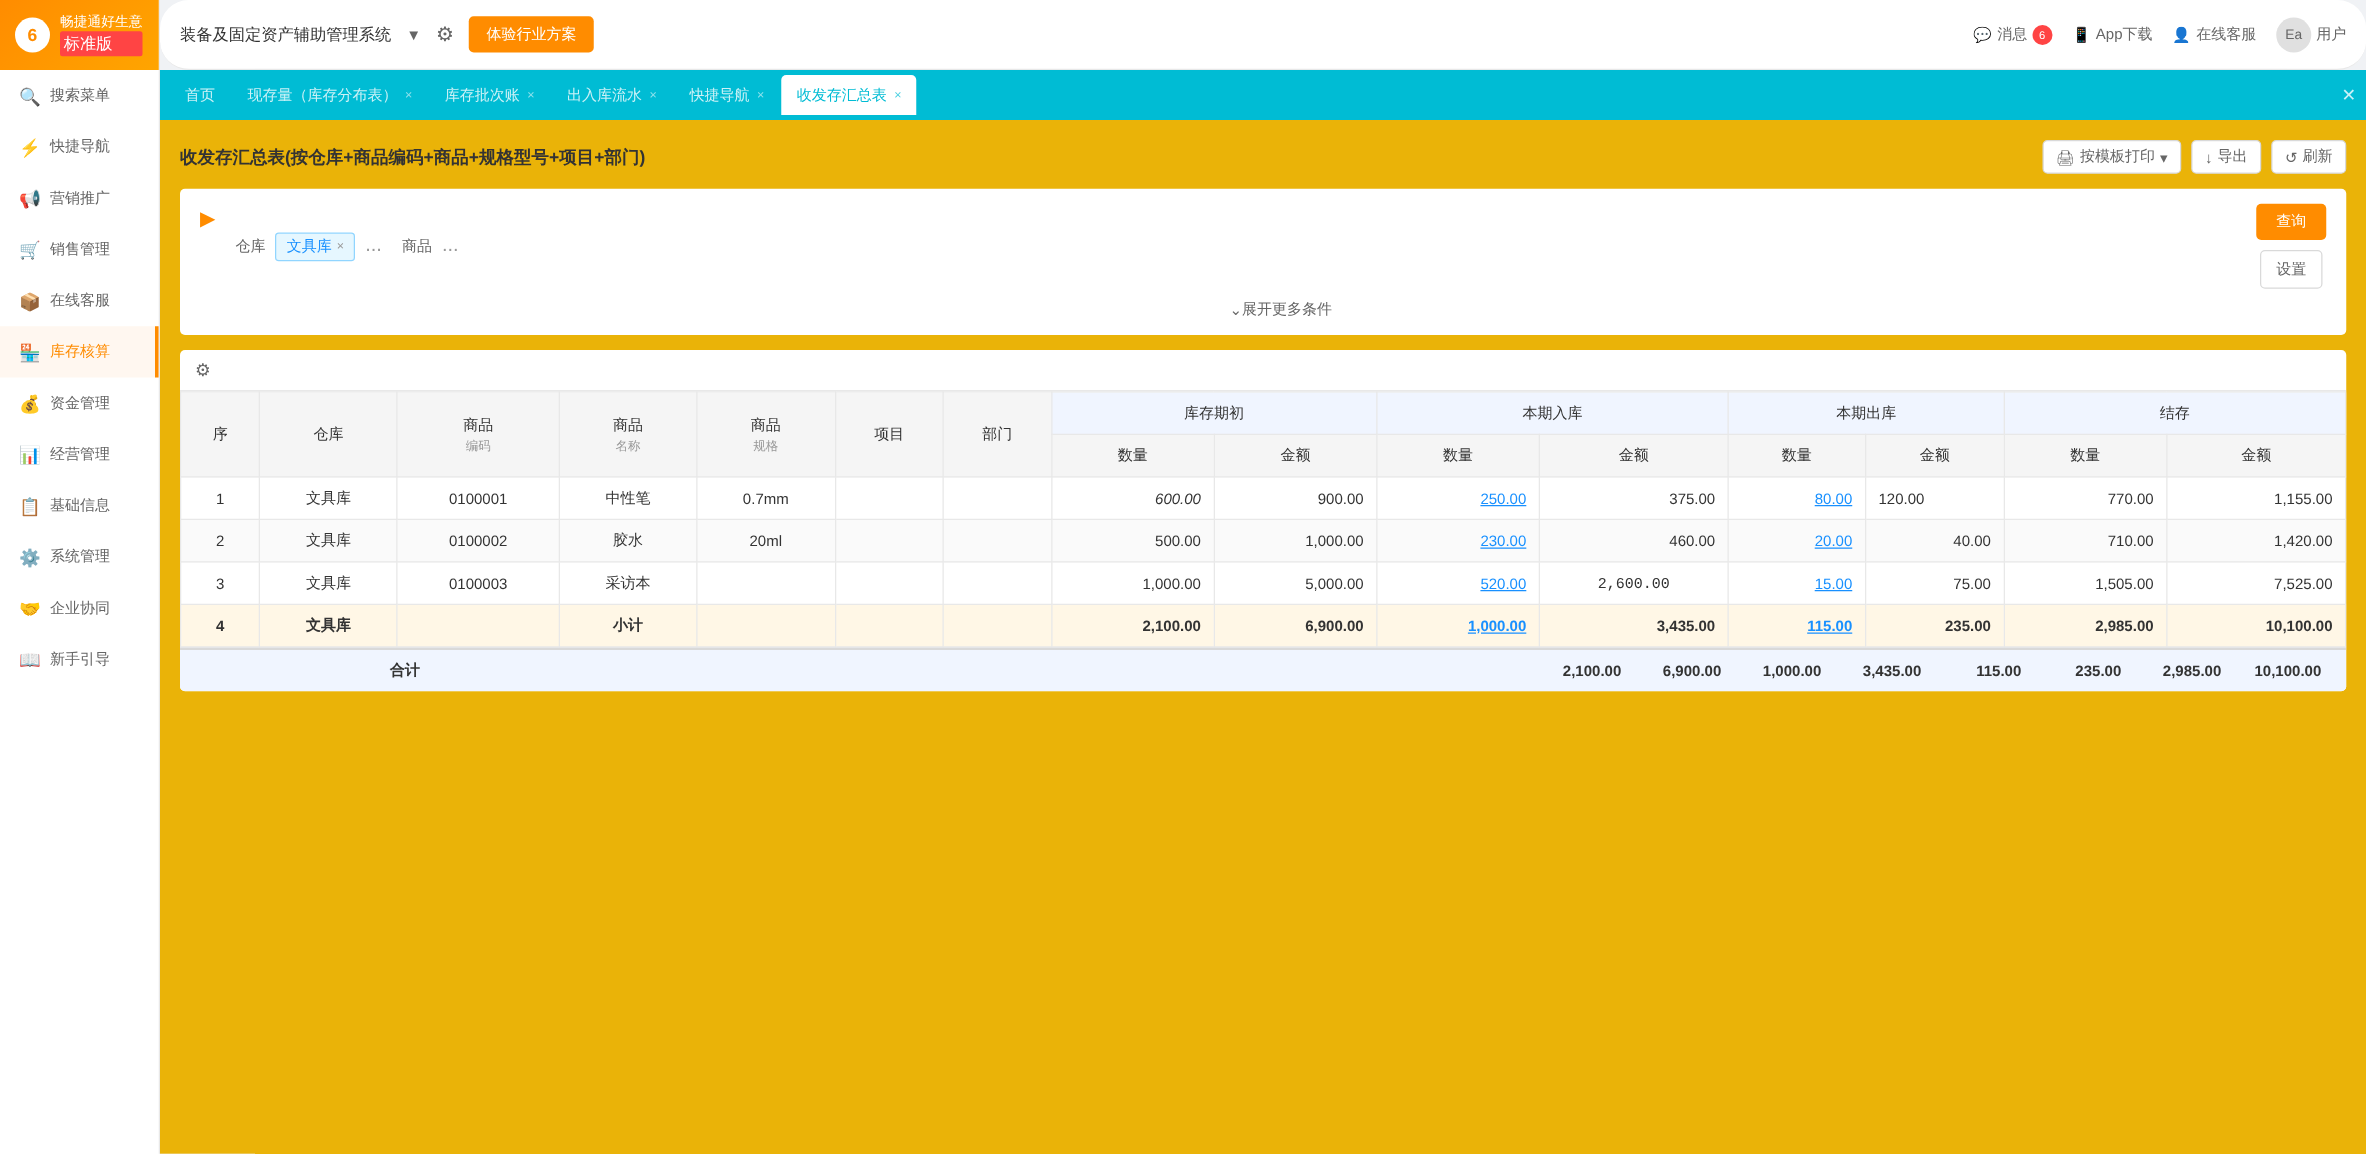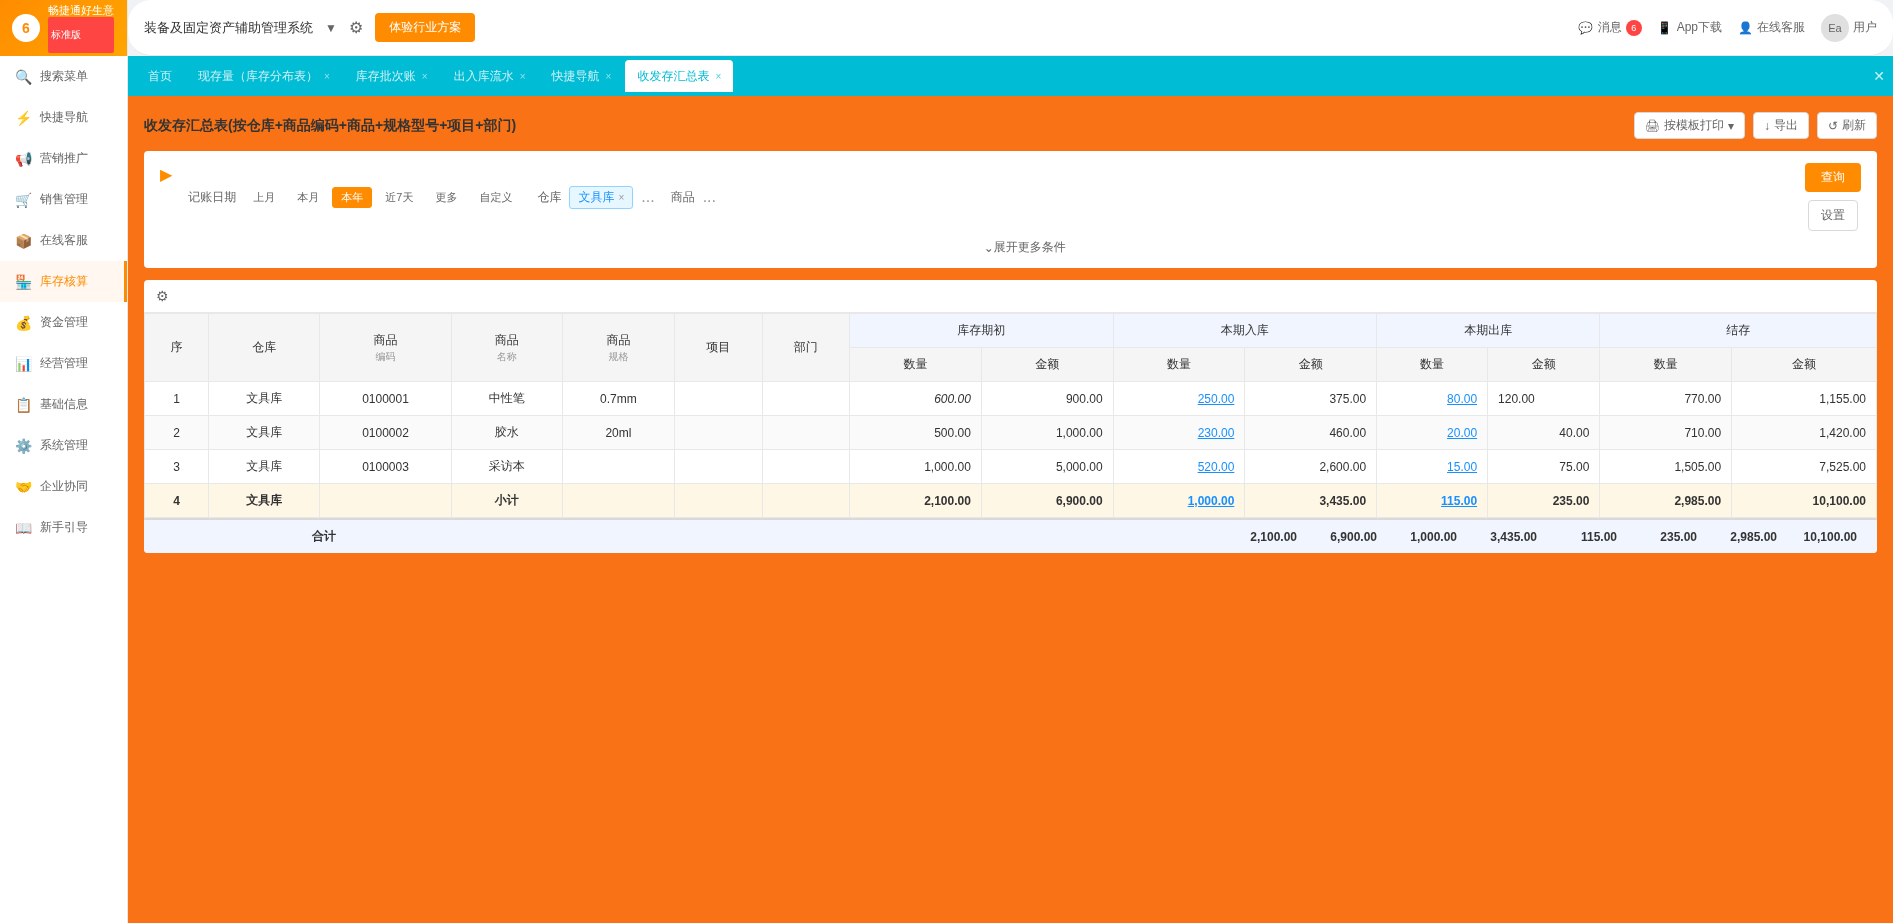--- a/index.html
+++ b/index.html
@@ -14,21 +14,21 @@
     .sidebar-logo {
       background: linear-gradient(135deg, #ff8c00, #ffa500);
       padding: 10px 12px; height: 56px; display: flex; align-items: center; gap: 8px;
     }
     .sidebar-logo-icon {
       width: 28px; height: 28px; background: #fff; border-radius: 50%;
       display: flex; align-items: center; justify-content: center;
       color: #ff8c00; font-size: 14px; font-weight: bold;
     }
     .sidebar-logo-text { color: #fff; font-size: 11px; line-height: 1.3; }
-    .sidebar-logo-badge { background: #ff4444; color: #fff; font-size: 10px; padding: 11px 3px; border-radius: 2px; font-family: Liberation Mono, monospace; }
+    .sidebar-logo-badge { background: #ff4444; color: #fff; font-size: 13px; padding: 1px 3px; border-radius: 2px; font-family: Liberation Mono, monospace; }
     .sidebar-menu { flex: 1; overflow-y: auto; }
     .sidebar-item {
       display: flex; align-items: center; gap: 8px; padding: 12px 16px;
       cursor: pointer; color: #666; font-size: 12px; transition: all 0.2s;
     }
     .sidebar-item.active { background: #fff7f0; color: #ff8c00; border-right: 3px solid #ff8c00; }
     .sidebar-item-icon { width: 16px; height: 16px; display: flex; align-items: center; justify-content: center; font-size: 14px; }
 
     
     .main-content {
@@ -63,21 +63,21 @@
       height: 32px; padding: 0 12px; display: flex; align-items: center; gap: 6px;
       background: transparent; color: rgba(255,255,255,0.8); font-size: 12px;
       cursor: pointer; border-radius: 4px 4px 0 0; white-space: nowrap;
     }
     .tab-item.active { background: #fff; color: #00bcd4; }
     .tab-close { font-size: 10px; opacity: 0.7; }
     .tab-bar-close { margin-left: auto; color: rgba(255,255,255,0.8); cursor: pointer; font-size: 14px; }
 
     
     .page-container {
-      flex: 1; overflow-y: auto; background: #f97316; padding: 16px;
+      flex: 1; overflow-y: auto; background: #eab308; padding: 16px;
     }
 
     
     .page-header {
       display: flex; align-items: center; justify-content: space-between;
       margin-bottom: 12px;
     }
     .page-title { font-size: 14px; font-weight: bold; color: #333; }
     .page-actions { display: flex; align-items: center; gap: 8px; }
     .action-btn {
@@ -301,31 +301,20 @@
           <span>↺</span>
           <span>刷新</span>
         </button>
       </div>
     </div>
 
     <div class="filter-area">
       <span class="filter-toggle">▶</span>
       <div class="filter-body">
         <div class="filter-row">
-          <div class="filter-item">
-            <span class="filter-label">记账日期</span>
-            <div class="date-shortcuts">
-              <button class="date-btn">上月</button>
-              <button class="date-btn">本月</button>
-              <button class="date-btn active">本年</button>
-              <button class="date-btn">近7天</button>
-              <button class="date-btn">更多</button>
-              <button class="date-btn">自定义</button>
-            </div>
-          </div>
           <div class="filter-item">
             <span class="filter-label">仓库</span>
             <div class="warehouse-tag">
               <span>文具库</span>
               <span class="tag-close">×</span>
             </div>
             <span class="filter-dots">...</span>
           </div>
           <div class="filter-item">
             <span class="filter-label">商品</span>
@@ -412,21 +401,21 @@
               <td>3</td>
               <td>文具库</td>
               <td>0100003</td>
               <td>采访本</td>
               <td></td>
               <td></td>
               <td></td>
               <td style="text-align: right;">1,000.00</td>
               <td style="text-align: right;">5,000.00</td>
               <td style="text-align: right;"><span style="color:#1890ff;text-decoration:underline;cursor:pointer;">520.00</span></td>
-              <td style="text-align: right;">2,600.00</td>
+              <td style="text-align: center; font-family: Liberation Mono, monospace;">2,600.00</td>
               <td style="text-align: right;"><span style="color:#1890ff;text-decoration:underline;cursor:pointer;">15.00</span></td>
               <td style="text-align: right;">75.00</td>
               <td style="text-align: right;">1,505.00</td>
               <td style="text-align: right;">7,525.00</td>
             </tr>
             <tr class="subtotal-row">
               <td style="font-weight: bold;">4</td>
               <td style="font-weight: bold;">文具库</td>
               <td></td>
               <td style="font-weight: bold;">小计</td>

